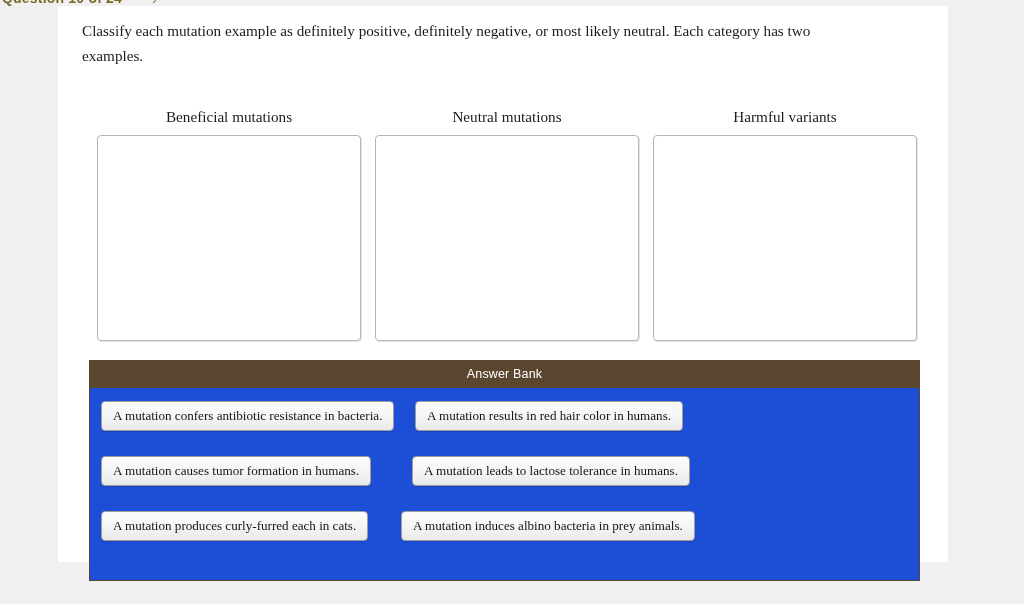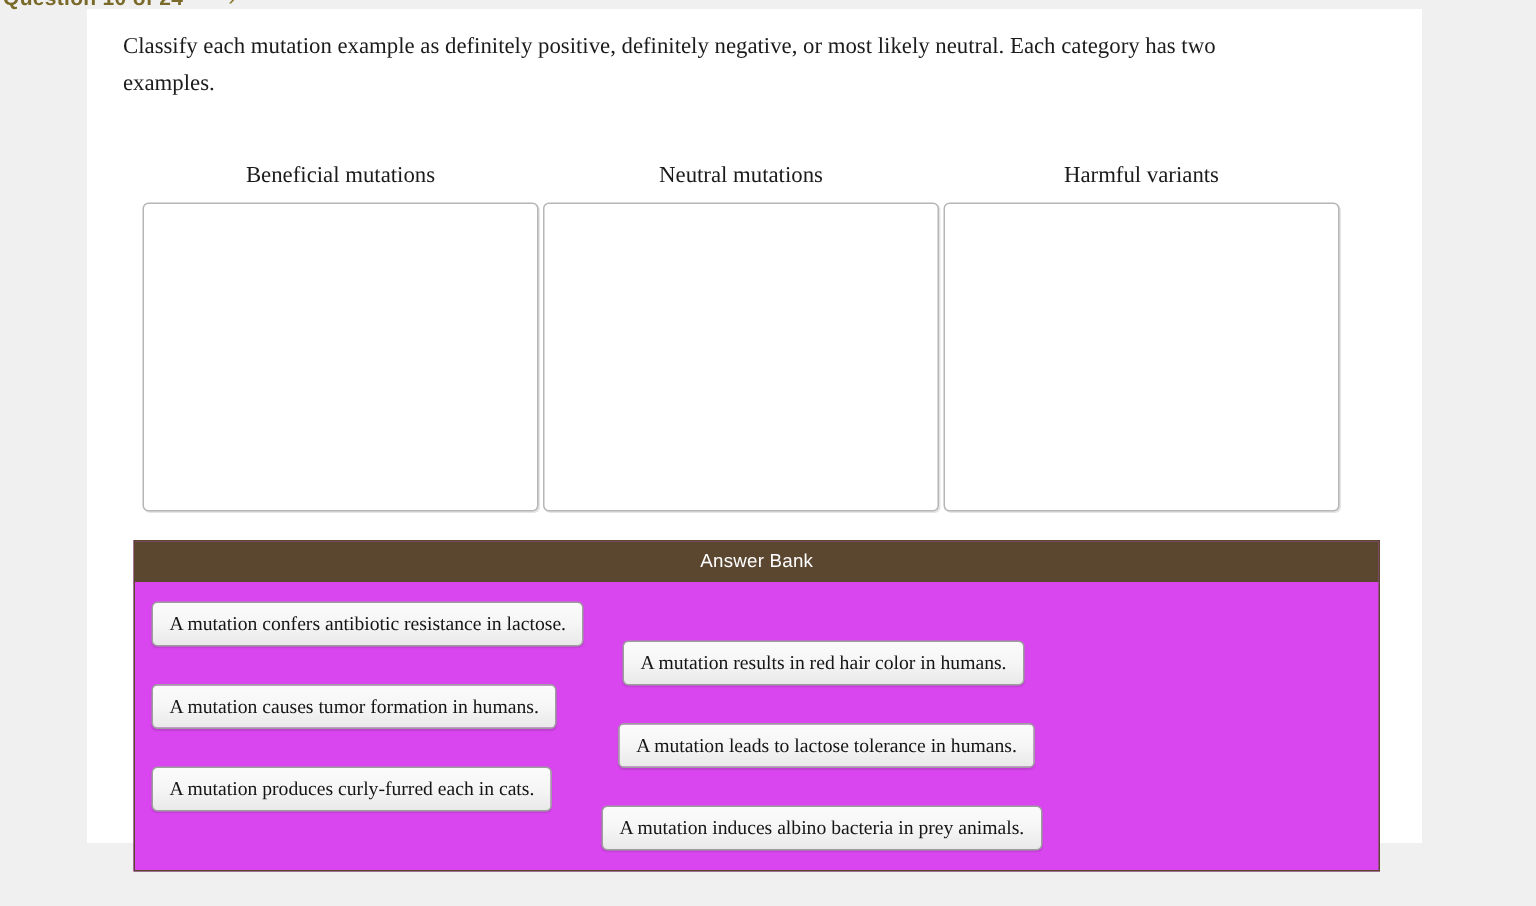--- a/index.html
+++ b/index.html
@@ -69,21 +69,22 @@
     color: #1b1b1b;
   }
 
   
   #categories {
     position: absolute;
     left: 37px;
     top: 102px;
     width: 824px;
     display: flex;
-    gap: 3px;
+    gap: 14px;
+    justify-content: center;
   }
   .category-col {
     width: 264px;
     display: flex;
     flex-direction: column;
     align-items: center;
   }
   .category-title {
     font-size: 15.2px;
     color: #1b1b1b;
@@ -101,21 +102,21 @@
   }
 
   
   #answer-bank {
     position: absolute;
     left: 31px;
     top: 354px;
     width: 831px;
     box-sizing: border-box;
     border: 1px solid #5b4630;
-    background: #d946ef;
+    background: #1d4ed8;
   }
   #answer-bank-header {
     background: #5b4630;
     color: #ffffff;
     font-family: "Liberation Sans", sans-serif;
     font-size: 12.5px;
     text-align: center;
     padding: 6px 0 7px 0;
     letter-spacing: .15px;
   }
@@ -128,21 +129,20 @@
     height: 55px;
   }
   .answer-row .slot {
     width: 300px;
     display: flex;
     justify-content: flex-start;
   }
   .answer-row .slot.right {
     width: 300px;
     margin-left: 0px;
-    margin-top: 26px;
   }
   .answer-tile {
     display: inline-block;
     box-sizing: border-box;
     font-family: "Liberation Serif", serif;
     font-size: 13.1px;
     color: #151515;
     line-height: 1;
     padding: 7px 11px 8px 11px;
     border: 1px solid #9d9d9d;
@@ -192,21 +192,21 @@
     </div>
 
   </div>
 
   <div id="answer-bank">
     <div id="answer-bank-header">Answer Bank</div>
     <div id="answer-bank-body">
 
       <div class="answer-row row-0">
         <div class="slot left">
-          <span class="answer-tile">A mutation confers antibiotic resistance in lactose.</span>
+          <span class="answer-tile">A mutation confers antibiotic resistance in bacteria.</span>
         </div>
         <div class="slot right">
           <span class="answer-tile">A mutation results in red hair color in humans.</span>
         </div>
       </div>
 
       <div class="answer-row row-1">
         <div class="slot left">
           <span class="answer-tile">A mutation causes tumor formation in humans.</span>
         </div>

